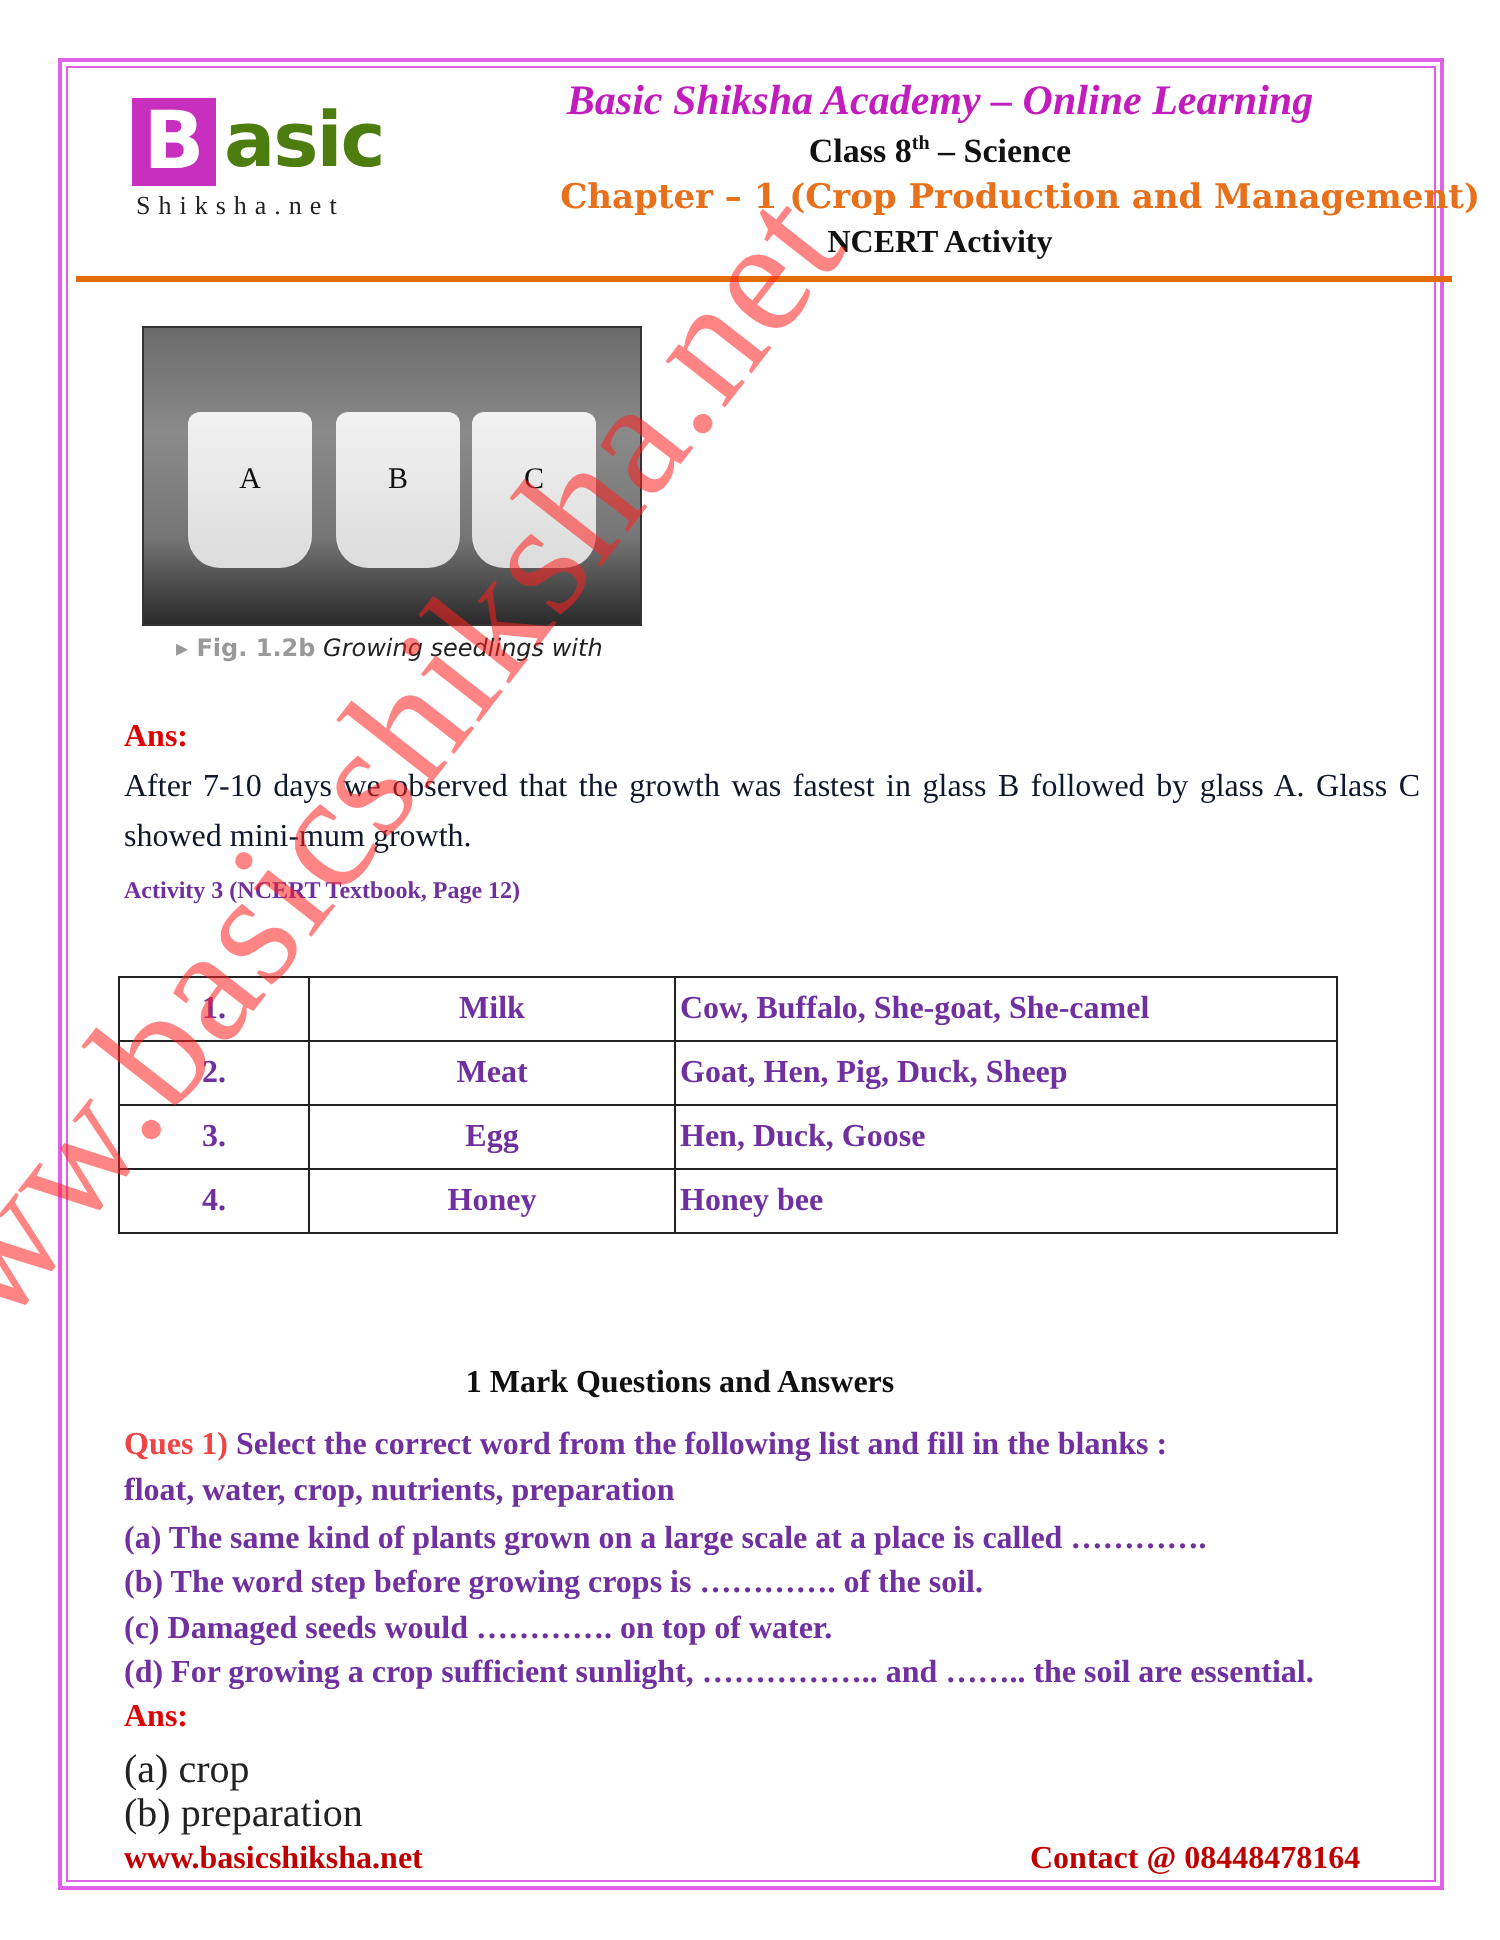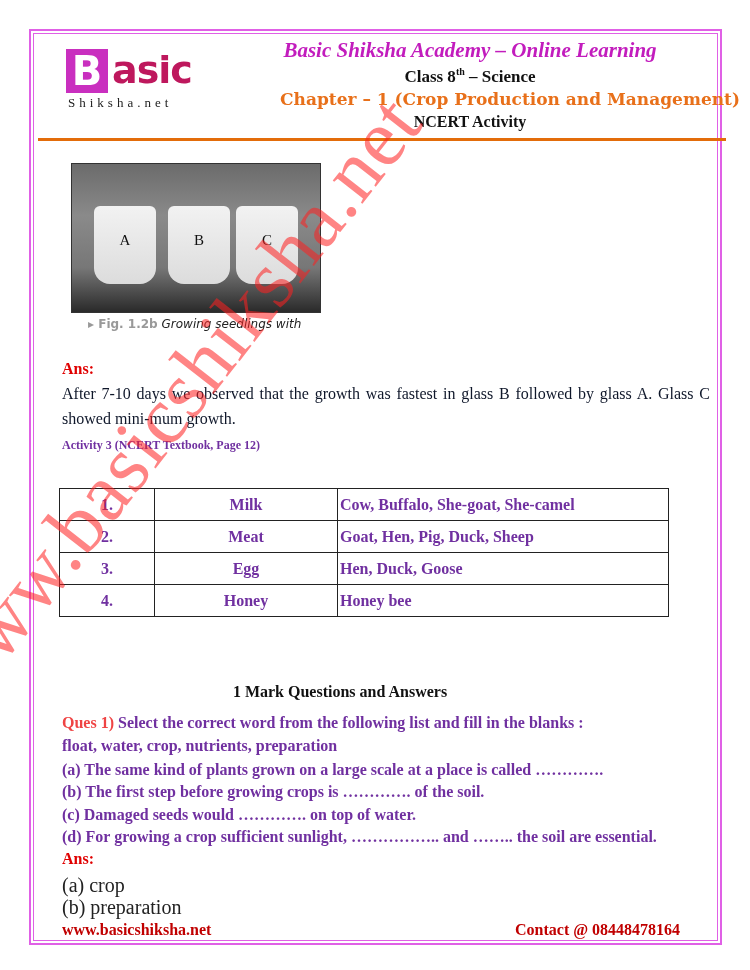--- a/index.html
+++ b/index.html
@@ -1,21 +1,21 @@
 <!DOCTYPE html>
 <html><head>
 <meta charset="utf-8">
 <style>
   html, body { margin: 0; padding: 0; background: #ffffff; }
   body { width: 750px; height: 970px; position: relative; overflow: hidden; font-family: "Liberation Serif", serif; }
   .frame-outer { position: absolute; left: 29px; top: 29px; width: 693px; height: 916px; border: 2px solid #e060e6; box-sizing: border-box; }
   .frame-inner { position: absolute; left: 33px; top: 33px; width: 685px; height: 908px; border: 1px solid #e060e6; box-sizing: border-box; }
   .logo { position: absolute; left: 66px; top: 49px; width: 130px; height: 64px; }
   .logo-b { position: absolute; left: 0; top: 0; width: 42px; height: 44px; background: #c92fbf; color: #fff; font-family: "DejaVu Sans", sans-serif; font-weight: bold; font-size: 40px; line-height: 44px; text-align: center; }
-  .logo-rest { position: absolute; left: 46px; top: -2px; color: #be185d; font-family: "DejaVu Sans", sans-serif; font-weight: bold; font-size: 38px; line-height: 46px; letter-spacing: -1px; }
+  .logo-rest { position: absolute; left: 46px; top: -2px; color: #4d7c0f; font-family: "DejaVu Sans", sans-serif; font-weight: bold; font-size: 38px; line-height: 46px; letter-spacing: -1px; }
   .logo-sub { position: absolute; left: 2px; top: 46px; color: #222; font-family: Liberation Serif, serif; font-size: 13px; letter-spacing: 4px; }
   .hdr { position: absolute; left: 200px; width: 540px; text-align: center; }
   .hdr-title { top: 38px; color: #c21cbd; font-weight: bold; font-size: 21px; font-style: italic; }
   .hdr-class { top: 66px; color: #111; font-weight: bold; font-size: 17px; }
   .hdr-class sup { font-size: 10px; }
   .hdr-chapter { top: 89px; color: #e8701a; font-weight: bold; font-size: 17px; font-family: "DejaVu Serif", serif; text-align: right; }
   .hdr-ncert { top: 113px; color: #111; font-weight: bold; font-size: 16px; }
   .hdr-line { position: absolute; left: 38px; top: 138px; width: 688px; height: 3px; background: #e36c0a; }
   .figure { position: absolute; left: 71px; top: 163px; width: 250px; height: 150px; background: linear-gradient(180deg,#6b6b6b 0%,#8a8a8a 35%,#777 70%,#2a2a2a 100%); border: 1px solid #333; box-sizing: border-box; overflow: hidden; }
   .cup { position: absolute; top: 42px; width: 62px; height: 78px; background: linear-gradient(180deg,#f2f2f2 0%,#dcdcdc 100%); border-radius: 6px 6px 16px 16px; }
@@ -106,21 +106,21 @@
     <td class="c3">Honey bee</td>
   </tr>
 </tbody>
   </table>
 
 <div class="sec-title">1 Mark Questions and Answers</div>
 
 <div class="q" style="top:714px;"><span class="red">Ques 1)</span><span> Select the correct word from the following list and fill in the blanks :</span></div>
 <div class="q" style="top:737px;">float, water, crop, nutrients, preparation</div>
 <div class="q" style="top:761px;">(a) The same kind of plants grown on a large scale at a place is called ………….</div>
-<div class="q" style="top:783px;">(b) The first step before growing crops is …………. of the soil.</div>
+<div class="q" style="top:783px;">(b) The word step before growing crops is …………. of the soil.</div>
 <div class="q" style="top:806px;">(c) Damaged seeds would …………. on top of water.</div>
 <div class="q" style="top:828px;">(d) For growing a crop sufficient sunlight, …………….. and …….. the soil are essential.</div>
 
 <div class="ans2">Ans:</div>
 <div class="a" style="top:874px;">(a) crop</div>
 <div class="a" style="top:896px;">(b) preparation</div>
 
 <div class="footer-l">www.basicshiksha.net</div>
 <div class="footer-r">Contact @  08448478164</div>
 

